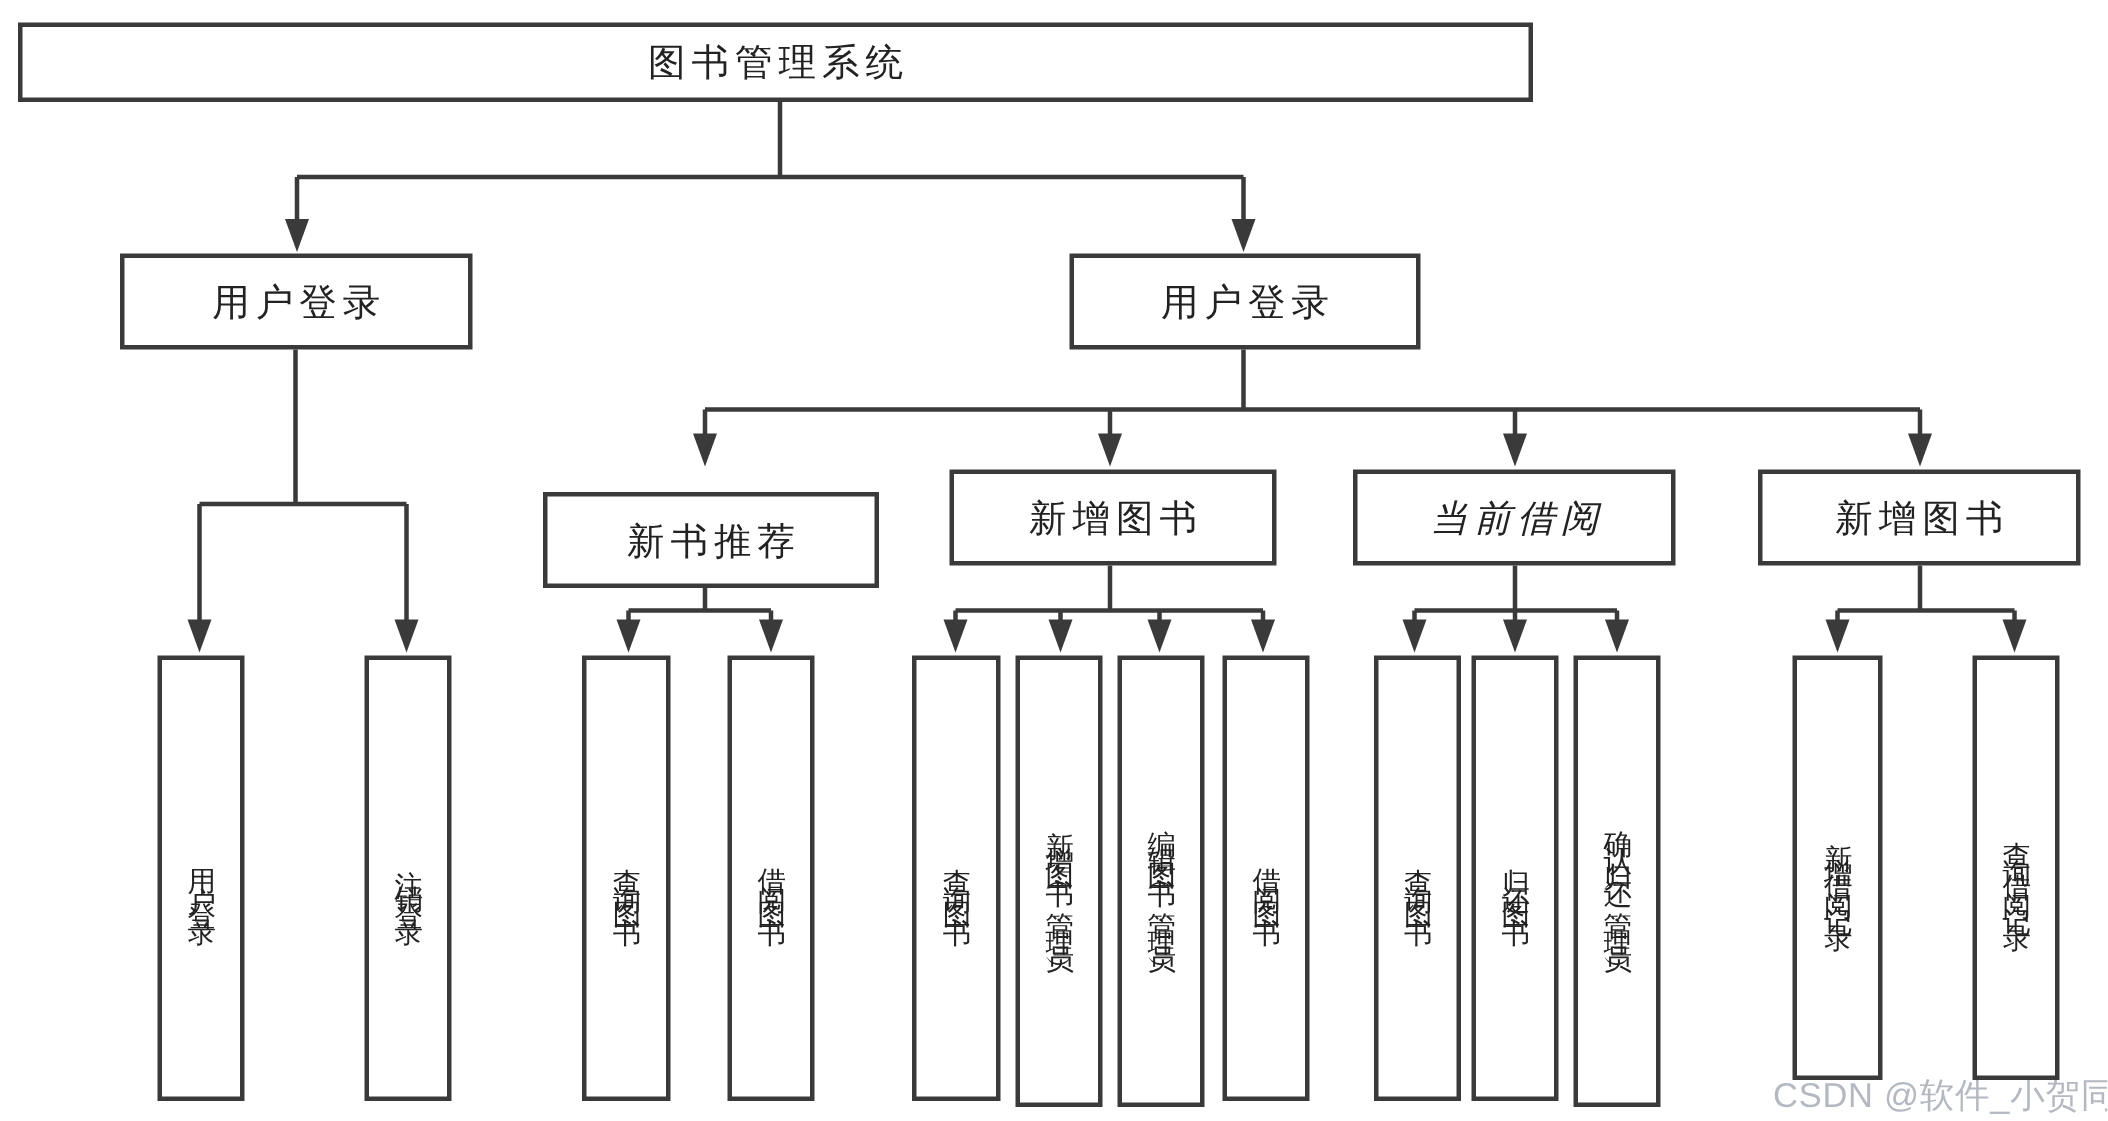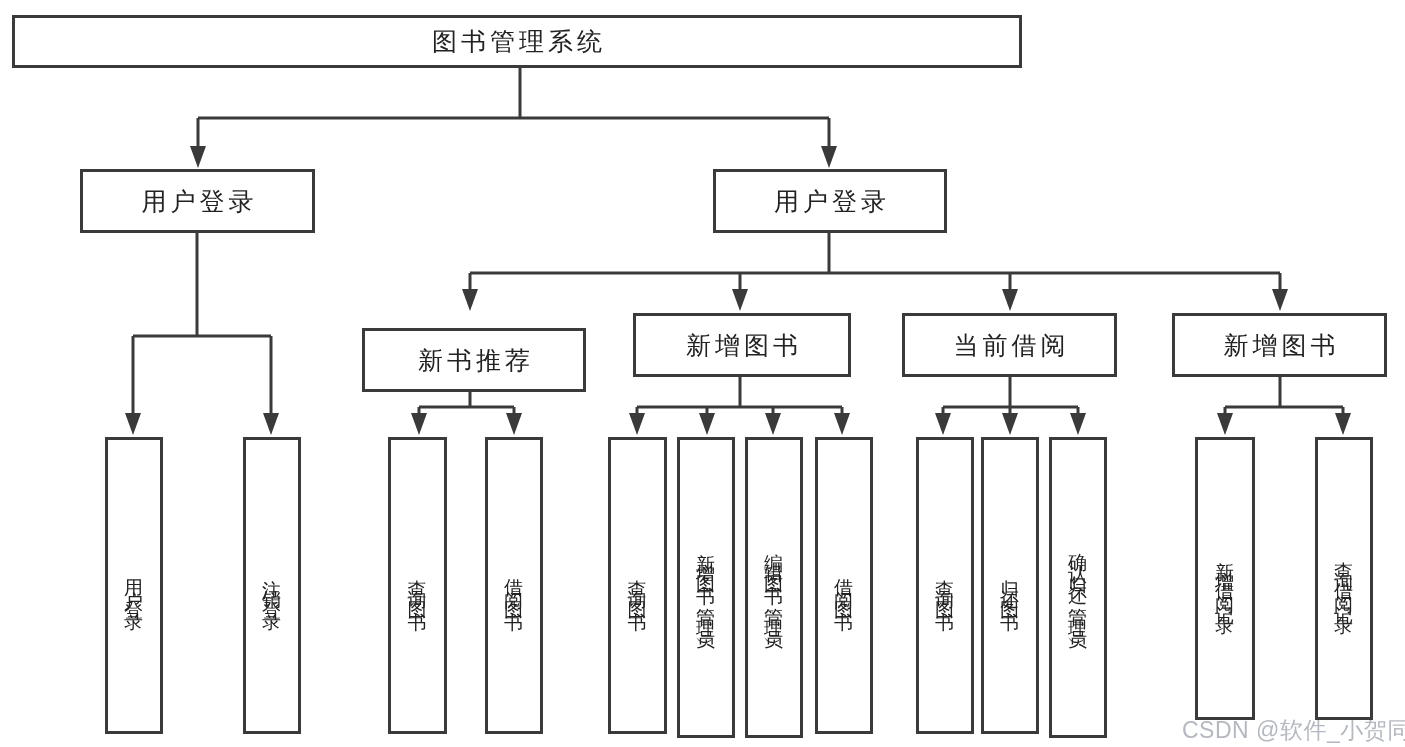--- a/index.html
+++ b/index.html
@@ -108,21 +108,21 @@
   <div class="node" style="left:713px;top:169px;width:234px;height:64px;">
     <span class="lbl">用户登录</span>
   </div>
 
   <div class="node" style="left:362px;top:328px;width:224px;height:64px;">
     <span class="lbl">新书推荐</span>
   </div>
   <div class="node" style="left:633px;top:313px;width:218px;height:64px;">
     <span class="lbl">新增图书</span>
   </div>
-  <div class="node" style="left:902px;top:313px;width:215px;height:64px;">
+  <div class="node" style="left:902px;top:313px;width:215px;height:64px;font-style:italic;">
     <span class="lbl">当前借阅</span>
   </div>
   <div class="node" style="left:1172px;top:313px;width:215px;height:64px;">
     <span class="lbl">新增图书</span>
   </div>
 
   <div class="node leaf" style="left:105px;top:437px;width:58px;height:297px;">
     <span class="lbl">用户登录</span>
   </div>
   <div class="node leaf" style="left:243px;top:437px;width:58px;height:297px;">

